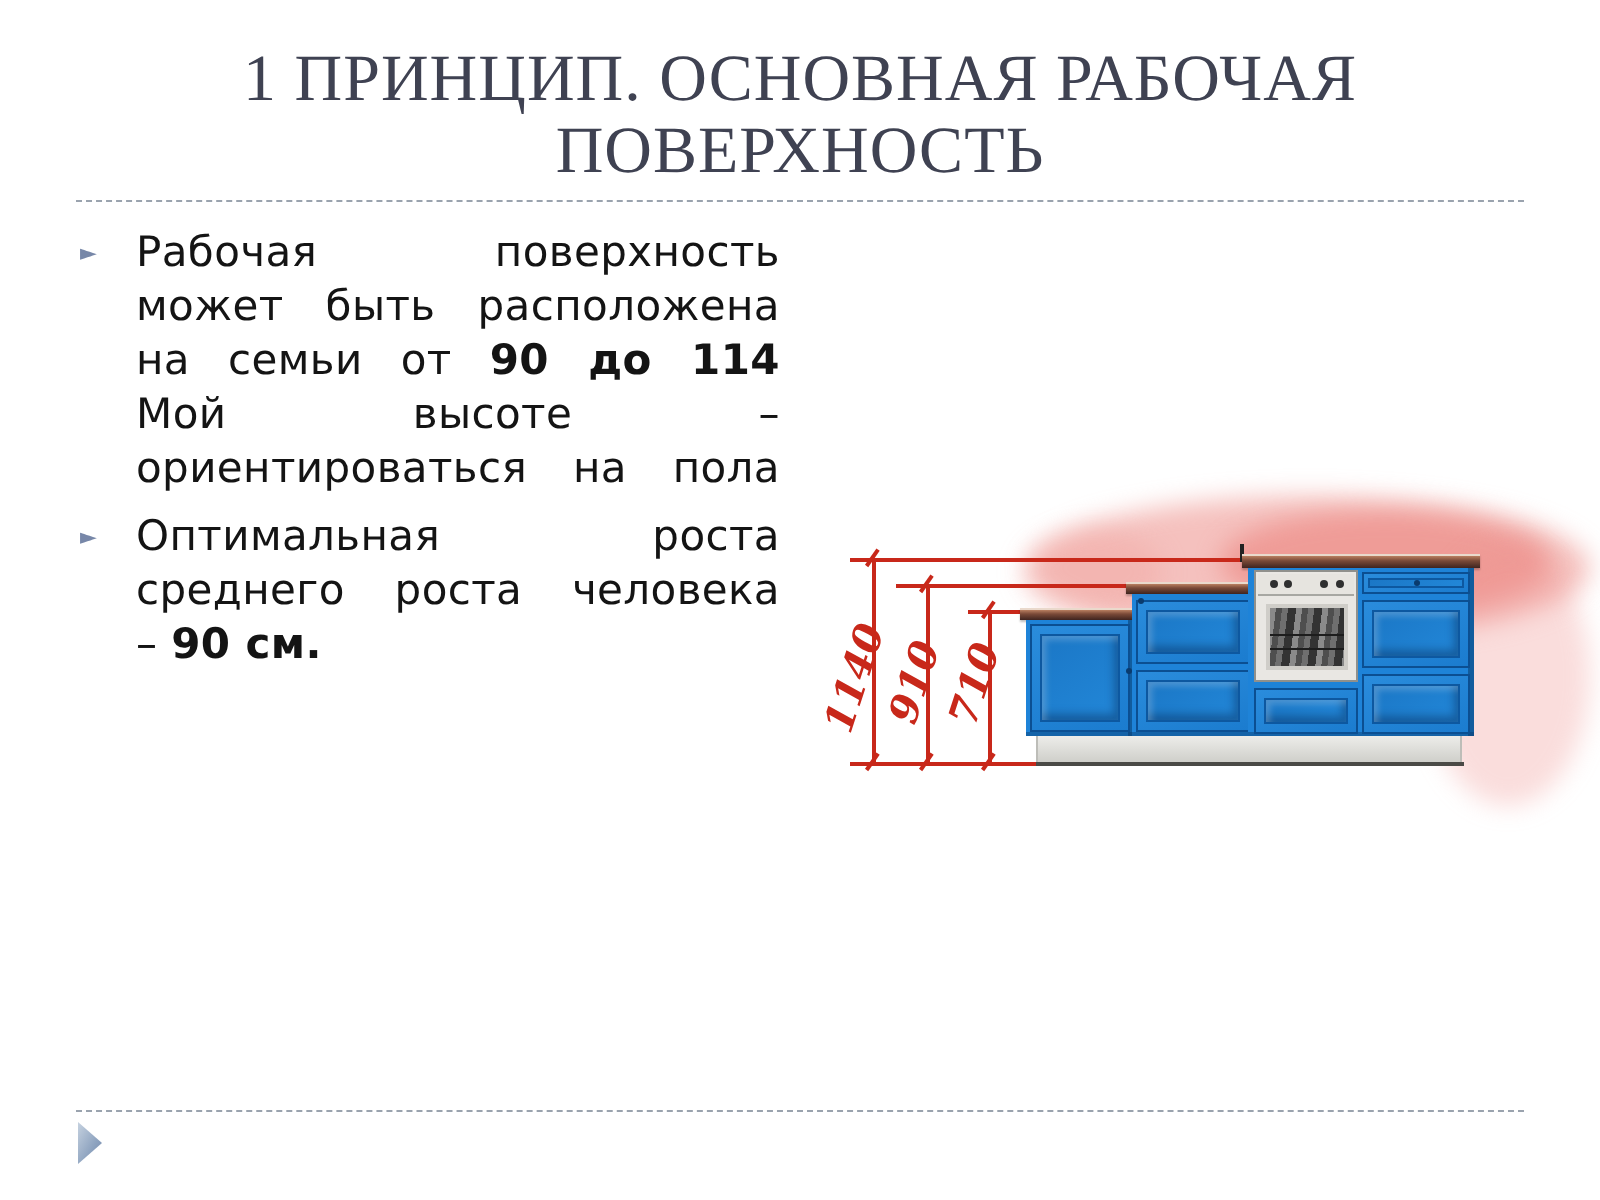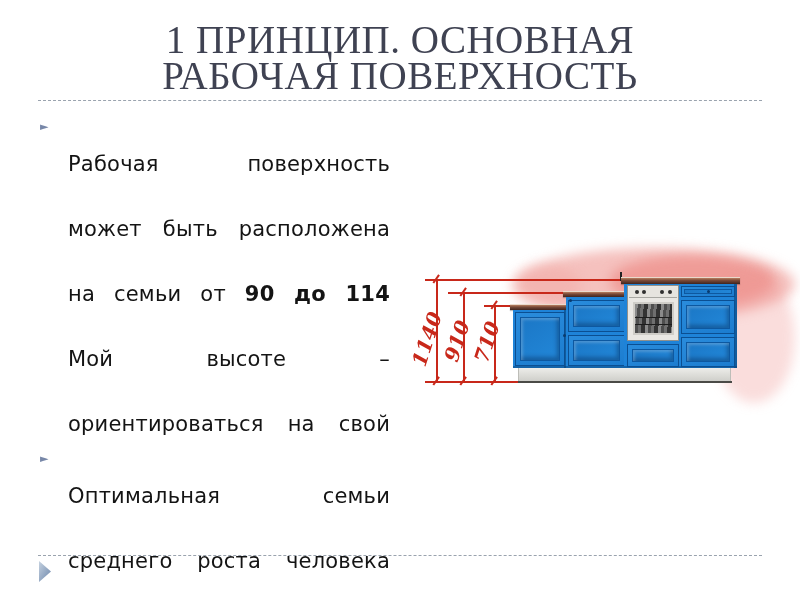--- a/index.html
+++ b/index.html
@@ -2,38 +2,38 @@
 <html style="--c-title: #3f4252; --c-body-text: #141414; --c-bullet-marker: #7787a8; --c-divider: #9aa3ae; --c-dimension-red: #c8281a; --c-cabinet-blue: #1e83d8; --c-cabinet-blue-dark: #0b4f92; --c-countertop-brown: #5a362e; --c-nav-arrow: #8ba0bd;"><head>
 <meta charset="utf-8">
 <style>
   html,body{margin:0;padding:0;background:#ffffff;}
   .slide{position:relative;width:800px;height:600px;background:#ffffff;overflow:hidden;
          font-family:"DejaVu Sans",sans-serif;}
 
   
   .title{position:absolute;top:22px;left:0;right:0;margin:0 auto;width:640px;
          text-align:center;font-family:"Liberation Serif",serif;font-weight:400;
-         font-size:39px;line-height:36px;letter-spacing:.5px;
+         font-size:33px;line-height:36px;letter-spacing:.5px;
          color:var(--c-title,#3f4252);}
 
   
   .rule{position:absolute;left:38px;right:38px;height:0;
         border-top:1px dashed var(--c-divider,#9aa3ae);}
   .rule.top{top:100px;}
   .rule.bottom{top:555px;}
 
   
   .bullets{position:absolute;left:40px;top:113px;width:350px;}
   .bullet{display:flex;align-items:flex-start;}
   .bullet + .bullet{margin-top:7px;}
   .marker{flex:0 0 28px;font-size:11px;line-height:27px;
           color:var(--c-bullet-marker,#7787a8);}
   .btext{flex:1;font-size:21px;line-height:27px;letter-spacing:.2px;
          color:var(--c-body-text,#141414);}
-  .tline{text-align:justify;text-align-last:justify;margin-top:38px;}
+  .tline{text-align:justify;text-align-last:justify;}
   .tline.tline-last{text-align-last:left;}
   .btext .b{font-weight:bold;}
 
   
   .figure{position:absolute;left:415px;top:115px;width:382px;height:302px;}
   .figure *{position:absolute;box-sizing:border-box;}
 
   .wash{filter:blur(6px);border-radius:50%;}
   .wash.w1{left:100px;top:133px;width:280px;height:72px;background:rgba(236,132,126,.50);}
   .wash.w2{left:195px;top:140px;width:165px;height:52px;background:rgba(233,110,104,.45);}
@@ -99,28 +99,29 @@
   <div class="rule bottom"></div>
 
   <div class="bullets">
     <div class="bullet">
       <span class="marker">►</span>
       <div class="btext">
           <div class="tline"><span>Рабочая поверхность</span></div>
           <div class="tline"><span>может быть расположена</span></div>
           <div class="tline"><span>на семьи от </span><span class="b">90 до 114</span></div>
           <div class="tline"><span>Мой высоте –</span></div>
-          <div class="tline"><span>ориентироваться на свой</span></div>
+          <div class="tline"><span>ориентироваться на пола</span></div>
         </div>
     </div>
     <div class="bullet">
       <span class="marker">►</span>
       <div class="btext">
-          <div class="tline"><span>Оптимальная семьи</span></div>
+          <div class="tline"><span>Оптимальная роста</span></div>
           <div class="tline"><span>среднего роста человека</span></div>
+          <div class="tline tline-last"><span>– </span><span class="b">90 см.</span></div>
         </div>
     </div>
   </div>
 
   <div class="figure">
 
     <div class="wash w1"></div>
     <div class="wash w2"></div>
     <div class="wash w3"></div>
     <div class="wash w4"></div>

